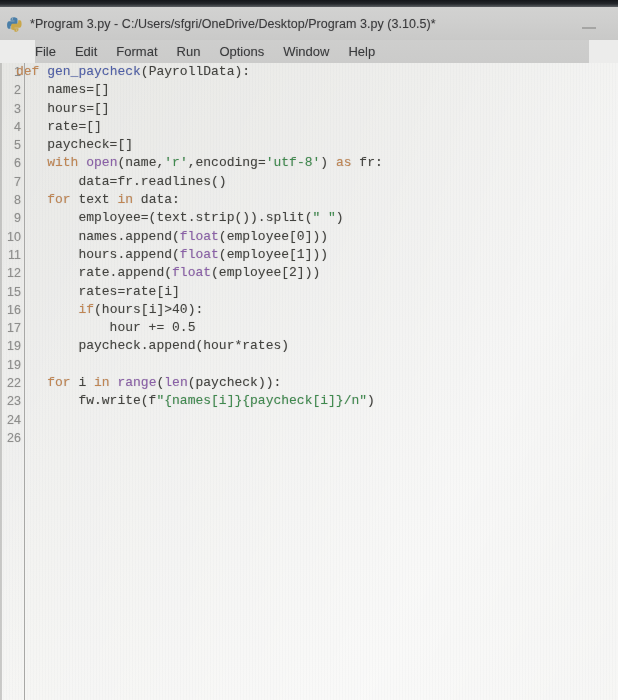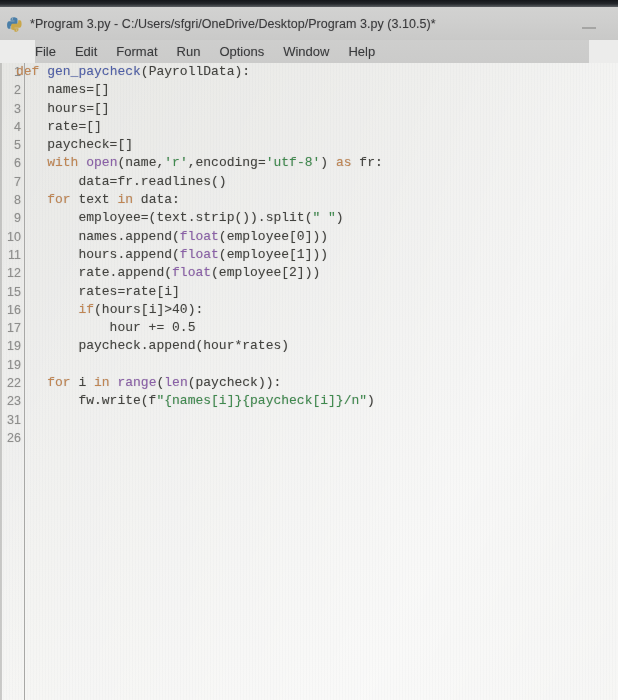--- a/index.html
+++ b/index.html
@@ -210,18 +210,18 @@
         <div class="code-line"><span class="lineno">10</span><span class="linetext"><span>        names.append(</span><span class="bi">float</span><span>(employee[0]))</span></span></div>
         <div class="code-line"><span class="lineno">11</span><span class="linetext"><span>        hours.append(</span><span class="bi">float</span><span>(employee[1]))</span></span></div>
         <div class="code-line"><span class="lineno">12</span><span class="linetext"><span>        rate.append(</span><span class="bi">float</span><span>(employee[2]))</span></span></div>
         <div class="code-line"><span class="lineno">15</span><span class="linetext"><span>        rates=rate[i]</span></span></div>
         <div class="code-line"><span class="lineno">16</span><span class="linetext"><span>        </span><span class="kw">if</span><span>(hours[i]&gt;40):</span></span></div>
         <div class="code-line"><span class="lineno">17</span><span class="linetext"><span>            hour += 0.5</span></span></div>
         <div class="code-line"><span class="lineno">19</span><span class="linetext"><span>        paycheck.append(hour*rates)</span></span></div>
         <div class="code-line"><span class="lineno">19</span><span class="linetext"><span></span></span></div>
         <div class="code-line"><span class="lineno">22</span><span class="linetext"><span>    </span><span class="kw">for</span><span> i </span><span class="kw">in</span><span> </span><span class="bi">range</span><span>(</span><span class="bi">len</span><span>(paycheck)):</span></span></div>
         <div class="code-line"><span class="lineno">23</span><span class="linetext"><span>        fw.write(f</span><span class="str">"{names[i]}{paycheck[i]}/n"</span><span>)</span></span></div>
-        <div class="code-line"><span class="lineno">31</span><span class="linetext"><span></span></span></div>
+        <div class="code-line"><span class="lineno">24</span><span class="linetext"><span></span></span></div>
         <div class="code-line"><span class="lineno">26</span><span class="linetext"><span></span></span></div>
       </div>
   </div>
 
 </div>
 
 </body></html>

